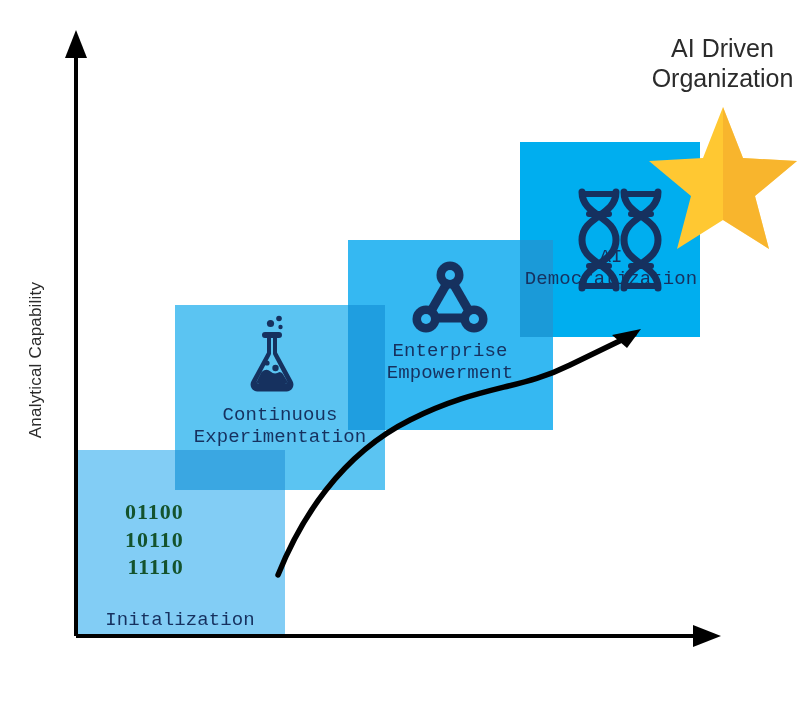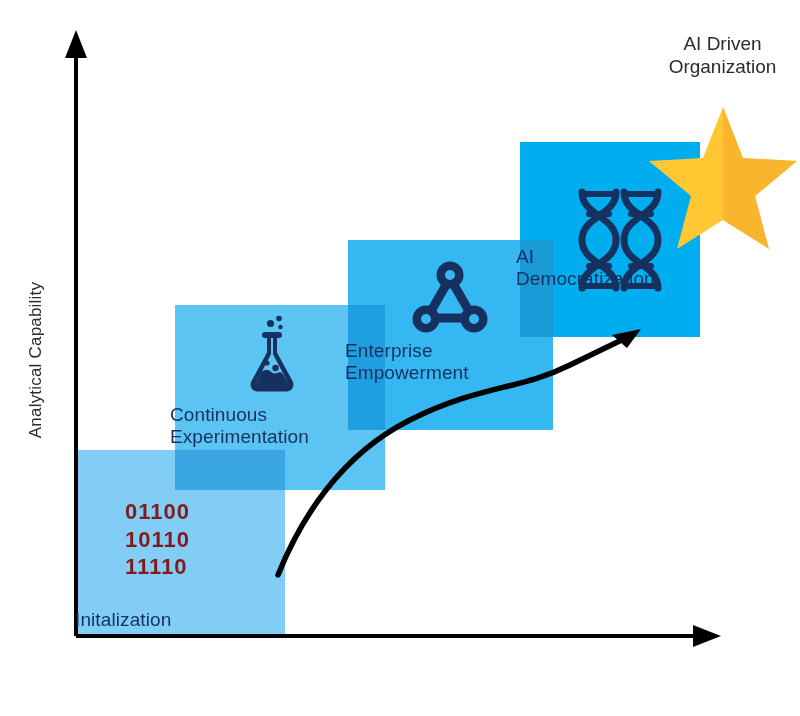--- a/index.html
+++ b/index.html
@@ -42,46 +42,47 @@
     transform-origin: 50% 50%;
   }
   #x-axis-label {
     left: 260px;
     top: 655px;
     width: 290px;
     text-align: center;
   }
   .stage-caption {
     position: absolute;
-    text-align: left;
+    text-align: center;
     color: #16315f;
-    font-family: Liberation Sans, sans-serif;
+    font-family: Liberation Mono, monospace;
     font-size: 19px;
     line-height: 1.16;
     white-space: pre-line;
     letter-spacing: 0.1px;
   }
   .binary-block {
     position: absolute;
-    color: #7f1d1d;
-    font-family: Liberation Sans, sans-serif;
+    color: #14532d;
+    font-family: Liberation Serif, serif;
     font-weight: bold;
     font-size: 22px;
     line-height: 1.26;
     letter-spacing: 1px;
     white-space: pre-line;
+    text-align: right;
   }
   #goal-label {
     position: absolute;
     left: 645px;
     top: 33px;
     width: 155px;
     text-align: center;
     color: #2b2b2b;
-    font-size: 19px;
+    font-size: 25px;
     line-height: 1.2;
     white-space: pre-line;
     font-family: "Liberation Sans", sans-serif;
   }
 </style>
 </head>
 <body>
 
 <div id="stage">
 

